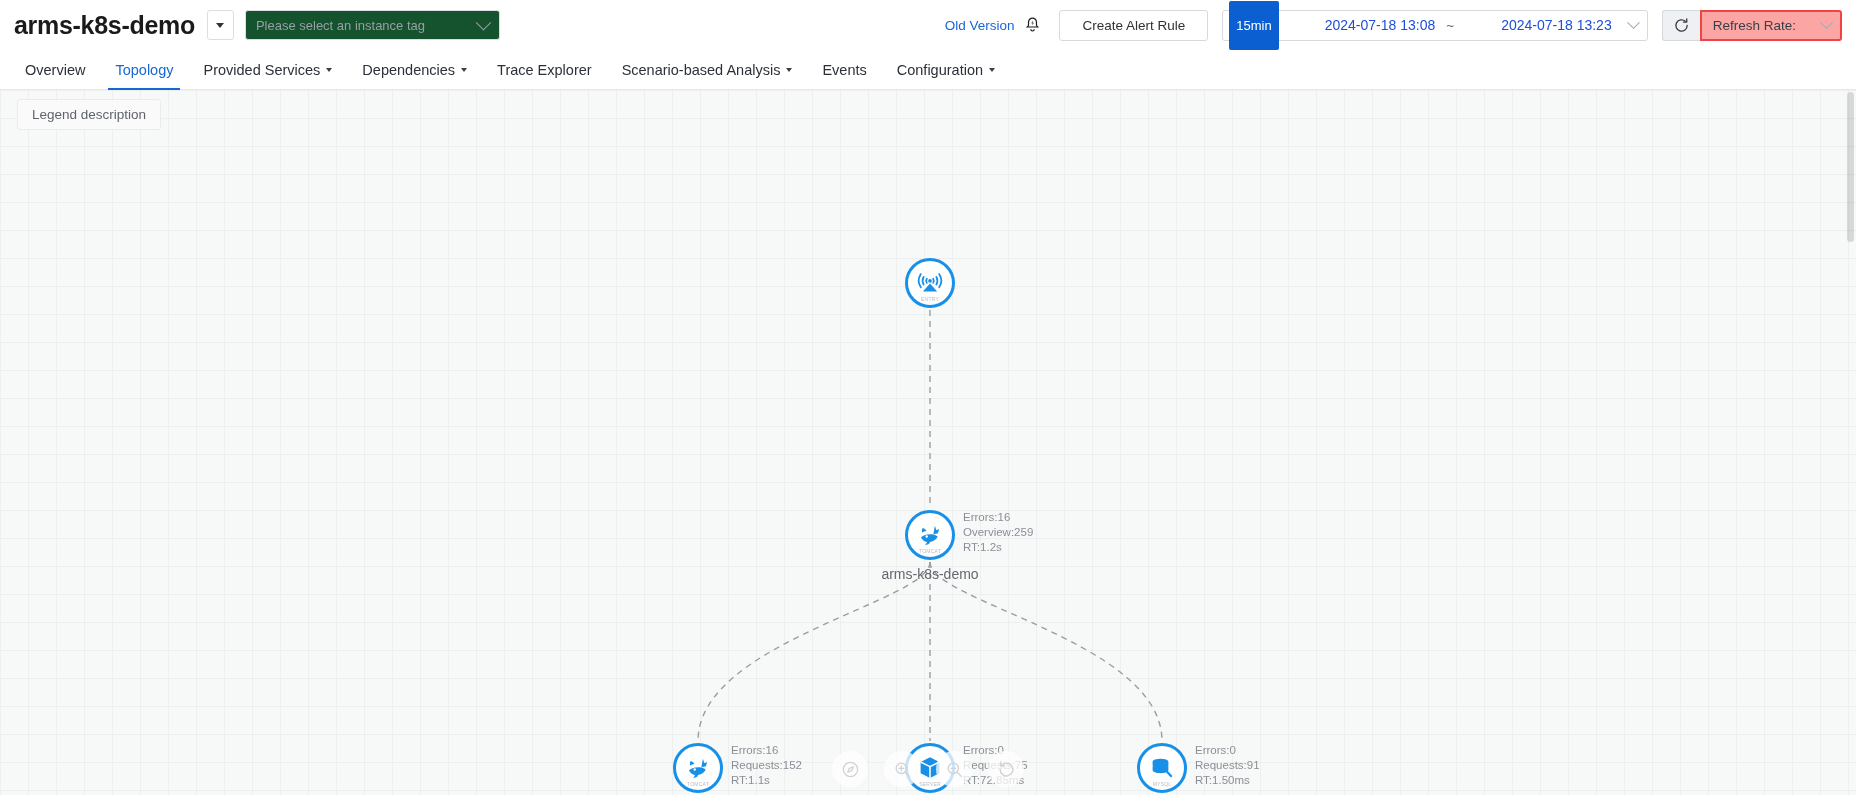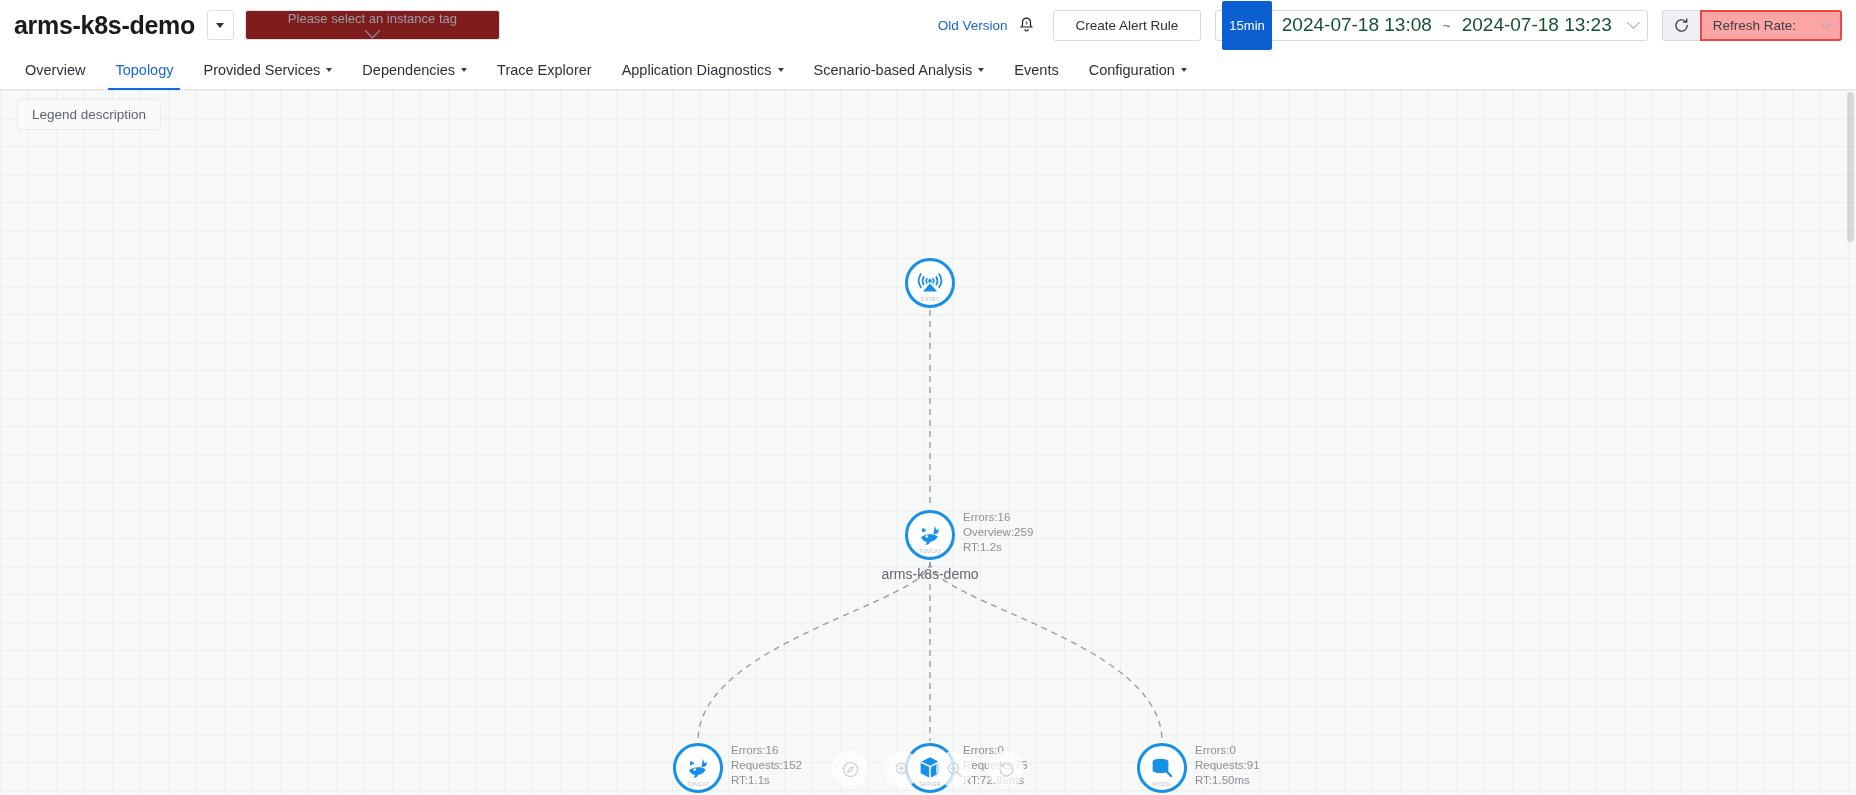--- a/index.html
+++ b/index.html
@@ -45,26 +45,25 @@
     border-left: 4px solid transparent;
     border-right: 4px solid transparent;
     border-top: 5px solid #333;
   }
   .instance-select {
     margin-left: 11px;
     width: 255px;
     height: 30px;
     border: 1px solid #dcdee3;
     border-radius: 3px;
-    background: #7f1d1d;
+    background: #14532d;
     display: flex;
     align-items: center;
     padding: 0 10px;
     cursor: pointer;
-    flex-direction: column;
   }
   .instance-select .ph {
     flex: 1;
     font-size: 13px;
     color: #9a9ea6;
     white-space: nowrap;
     overflow: hidden;
   }
   .chev {
     width: 11px; height: 11px;
@@ -120,23 +119,24 @@
     background: #0b5fd0;
     color: #fff;
     font-size: 13px;
     line-height: 1;
     padding: 18px 7px;
     border-radius: 2px;
     margin: 0 10px 0 6px;
     white-space: nowrap;
   }
   .tr-text {
-    font-size: 19px;
-    color: #14532d;
-    white-space: nowrap;
+    font-size: 14px;
+    color: #1d4ed8;
+    white-space: nowrap;
+    margin-left: 36px;
   }
   .tr-tilde { margin: 0 11px; color: #5c6169; font-size: 13.5px; }
   .tr-chev {
     margin-left: 17px;
     width: 9px; height: 9px;
     border-right: 1.4px solid #a6abb3;
     border-bottom: 1.4px solid #a6abb3;
     transform: rotate(45deg) translate(-2px,-2px);
   }
   .refresh-btn {
@@ -385,24 +385,20 @@
     <div class="nav-item">
       <span>Provided Services</span>
       <span class="nav-caret"></span>
     </div>
     <div class="nav-item">
       <span>Dependencies</span>
       <span class="nav-caret"></span>
     </div>
     <div class="nav-item">
       <span>Trace Explorer</span>
-    </div>
-    <div class="nav-item">
-      <span>Application Diagnostics</span>
-      <span class="nav-caret"></span>
     </div>
     <div class="nav-item">
       <span>Scenario-based Analysis</span>
       <span class="nav-caret"></span>
     </div>
     <div class="nav-item">
       <span>Events</span>
     </div>
     <div class="nav-item">
       <span>Configuration</span>

